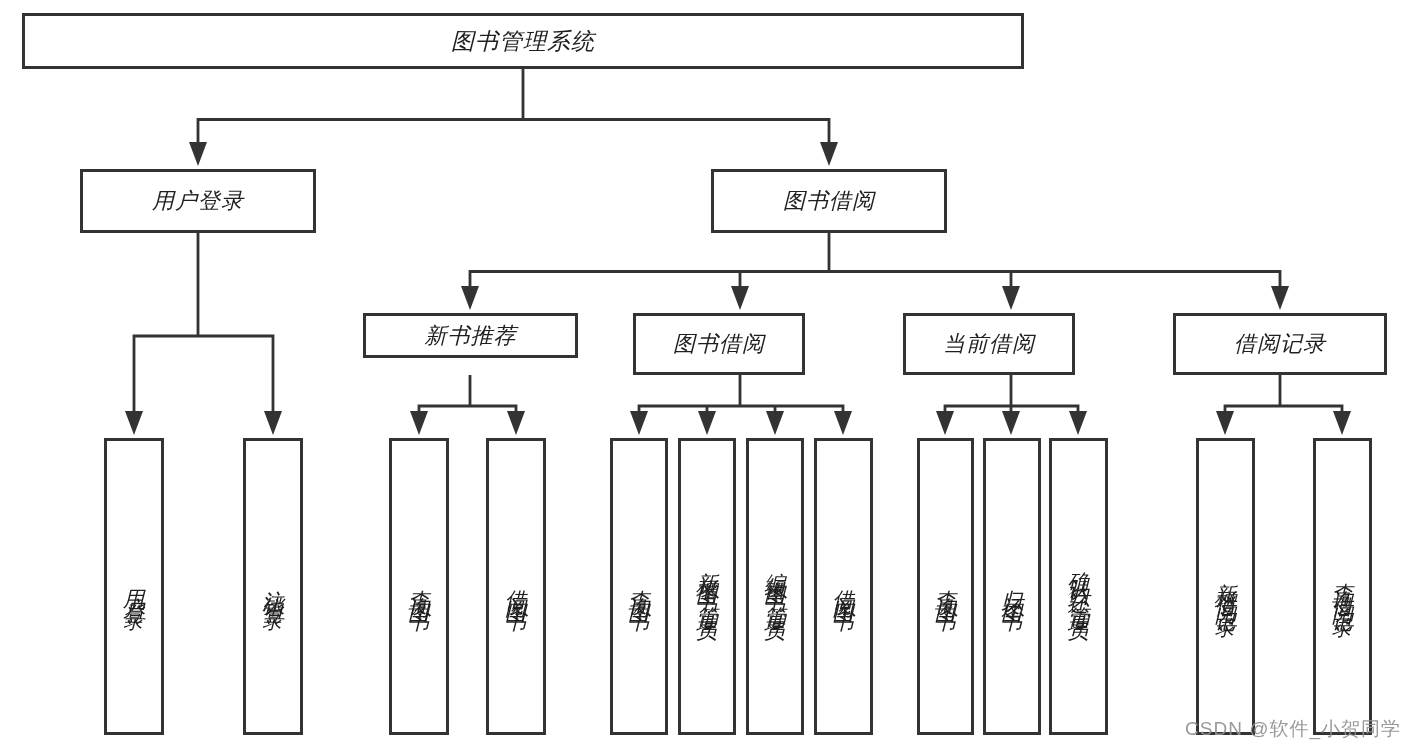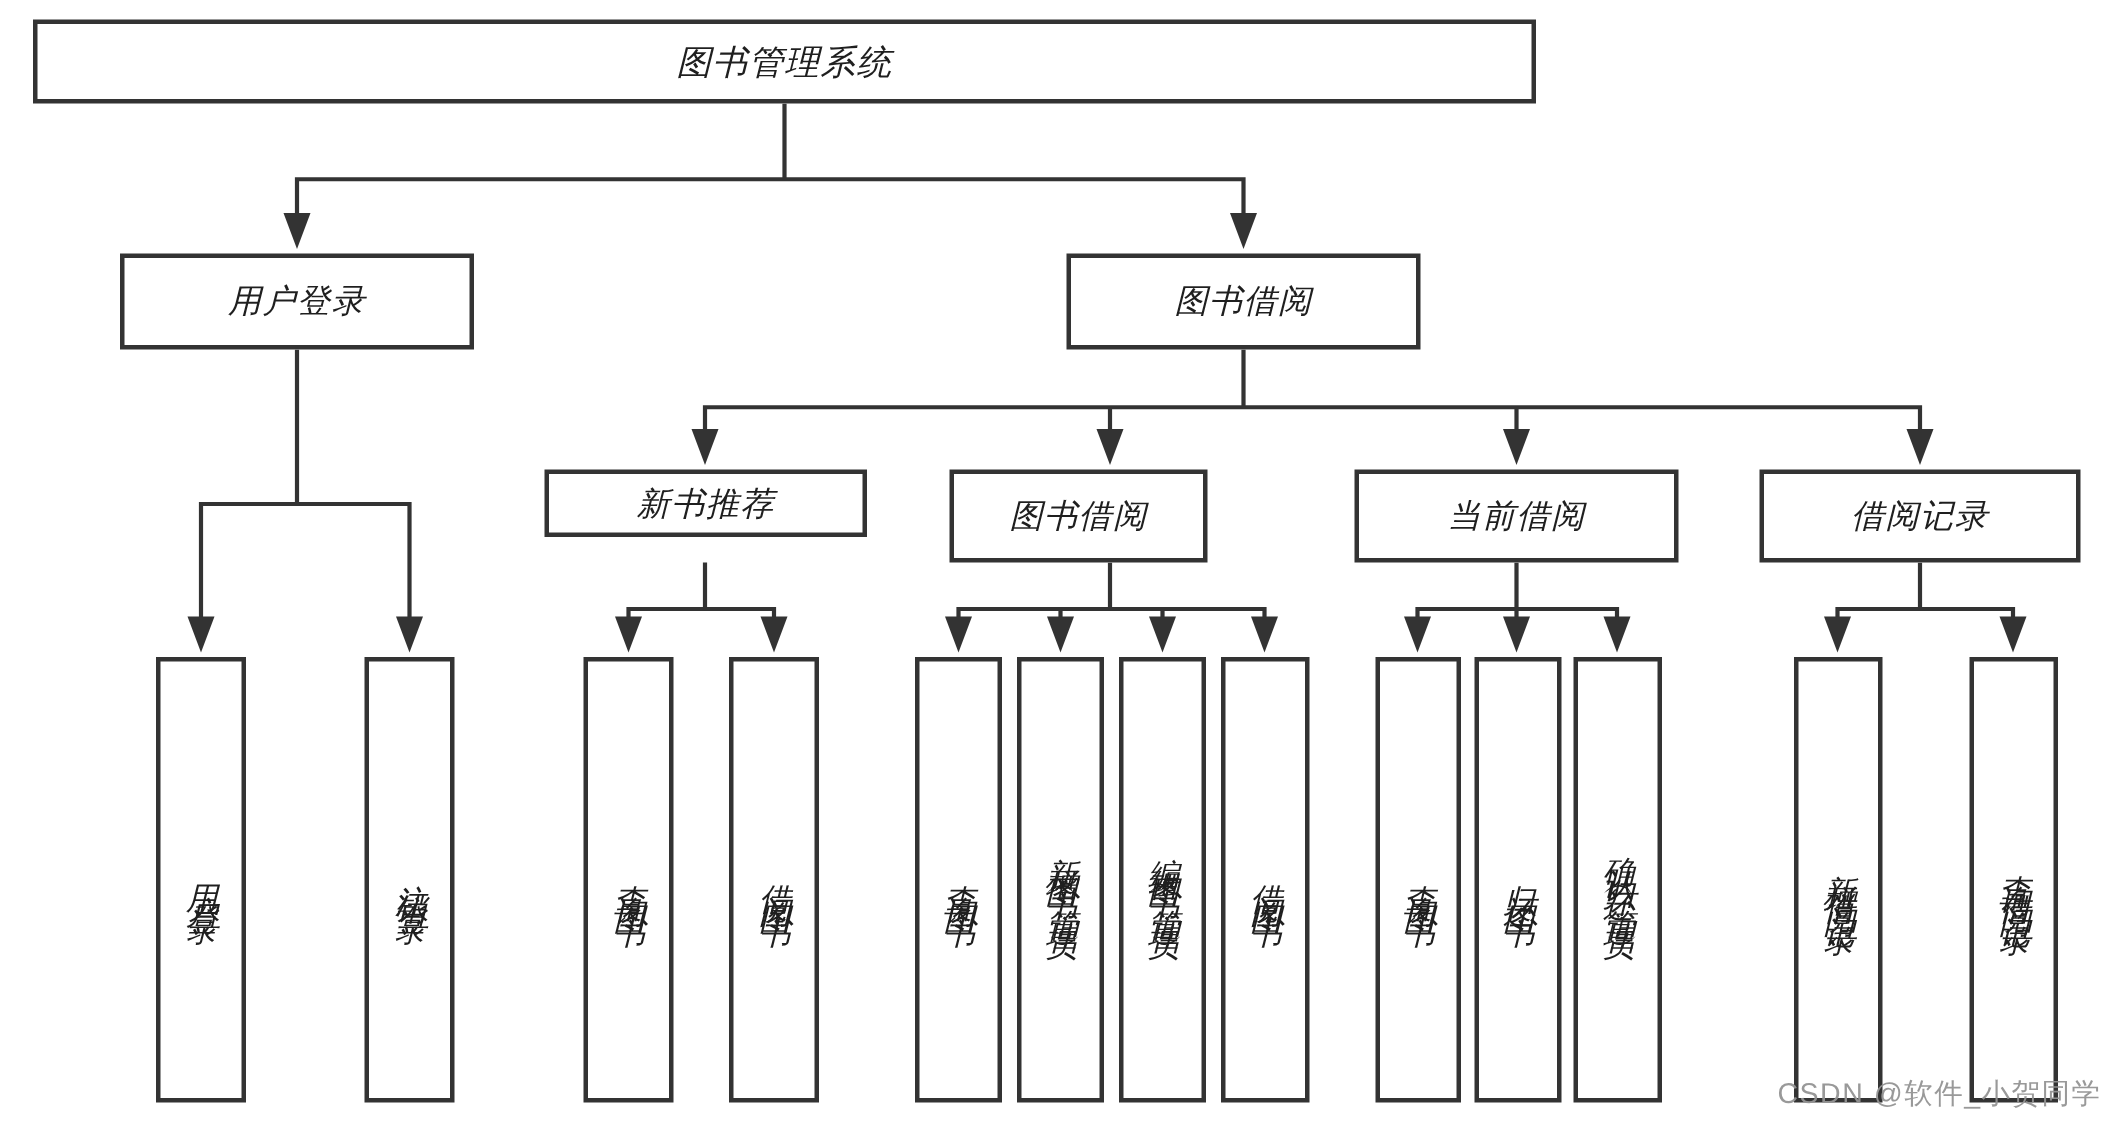--- a/index.html
+++ b/index.html
@@ -85,21 +85,21 @@
   <div class="node l2-node" style="left:711px;top:169px;width:236px;height:64px">
     <span>图书借阅</span>
   </div>
 
   <div class="node l3-node" style="left:363px;top:313px;width:215px;height:45px">
     <span>新书推荐</span>
   </div>
   <div class="node l3-node" style="left:633px;top:313px;width:172px;height:62px">
     <span>图书借阅</span>
   </div>
-  <div class="node l3-node" style="left:903px;top:313px;width:216px;height:62px">
+  <div class="node l3-node" style="left:903px;top:313px;width:172px;height:62px">
     <span>当前借阅</span>
   </div>
   <div class="node l3-node" style="left:1173px;top:313px;width:214px;height:62px">
     <span>借阅记录</span>
   </div>
 
   <div class="node leaf-node" style="left:104px;top:438px;width:60px;height:297px">
     <span class="vtext">用户登录</span>
   </div>
   <div class="node leaf-node" style="left:243px;top:438px;width:60px;height:297px">

